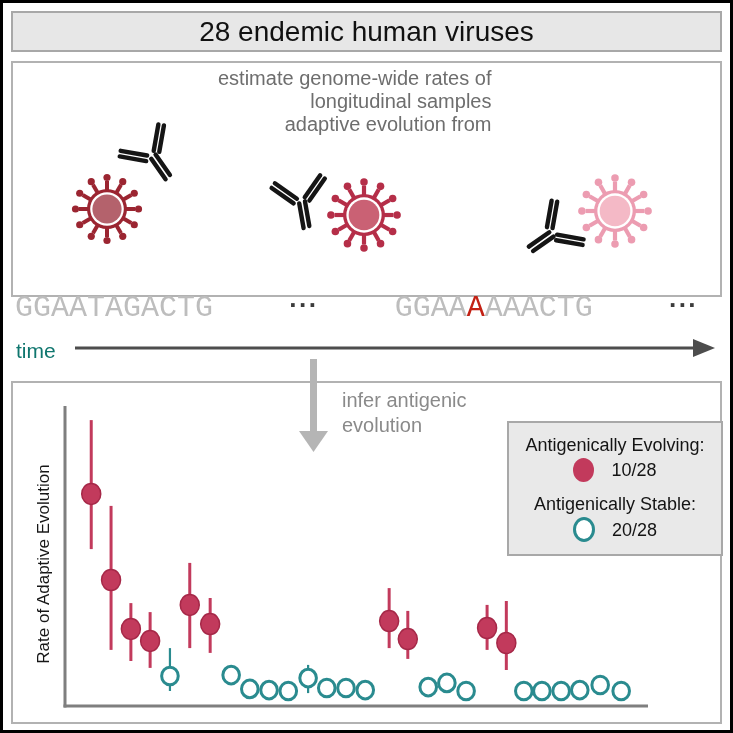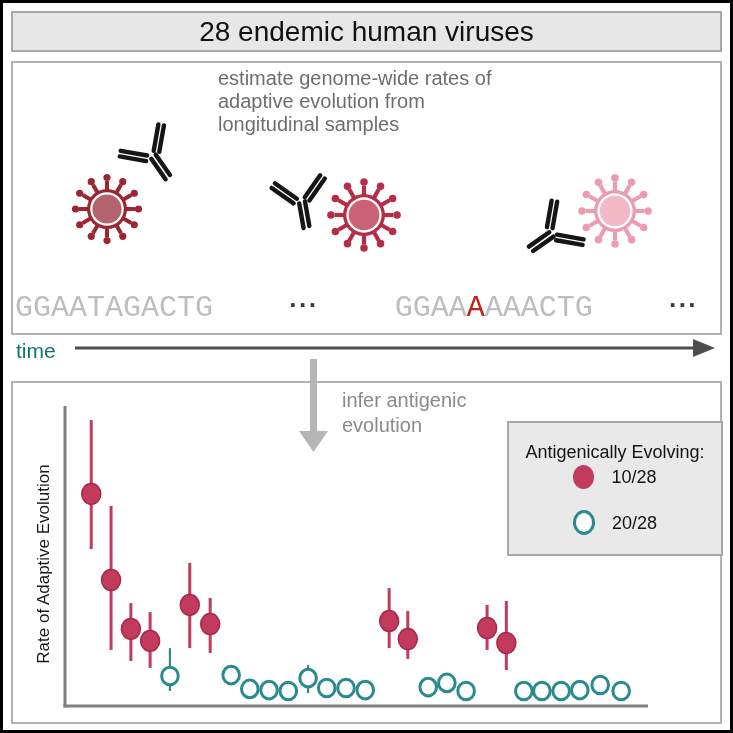--- a/index.html
+++ b/index.html
@@ -6,21 +6,21 @@
   .frame{position:relative;width:733px;height:733px;box-sizing:border-box;border:3px solid #000;
          background:#fff;font-family:"Liberation Sans",sans-serif;overflow:hidden;}
   
   .banner{position:absolute;left:8px;top:8px;right:8px;height:41px;box-sizing:border-box;
           background:var(--banner_bg);border:2px solid var(--banner_border);
           display:flex;align-items:center;justify-content:center;}
   .banner span{font-size:28px;color:#111;}
   
   .panel{position:absolute;left:8px;right:8px;box-sizing:border-box;
          border:2px solid var(--panel_border);background:#fff;}
-  .middle{top:58px;height:274px;}
+  .middle{top:58px;height:236px;text-align:right;}
   .bottom{top:378px;height:343px;}
   
   .desc{position:absolute;left:205px;top:4px;font-size:20px;line-height:23px;color:var(--desc_text);}
   .seqrow{position:absolute;left:2px;right:22px;top:228px;display:flex;justify-content:space-between;
           align-items:center;font-family:"Liberation Mono",monospace;font-size:30px;color:var(--seq_gray);
           white-space:nowrap;}
   .seqrow .hl{color:var(--seq_red);}
   .dots{font-family:"Liberation Sans",sans-serif;font-size:26px;font-weight:bold;color:#3c3c3c;
         position:relative;top:-3px;letter-spacing:1px;}
   .timelabel{position:absolute;left:3px;top:276px;font-size:21px;color:#0f766e;}
@@ -46,22 +46,22 @@
 
 <div class="frame">
 
   <div class="banner">
     <span>28 endemic human viruses</span>
   </div>
 
   <div class="panel middle">
     <div class="desc">
       <div>estimate genome-wide rates of</div>
+      <div>longitudinal samples</div>
       <div>adaptive evolution from</div>
-      <div>longitudinal samples</div>
     </div>
     <div class="seqrow">
       <span class="seq"><span>GGAATAGACTG</span></span>
       <span class="dots">···</span>
       <span class="seq"><span>GGAA</span><span class="hl">A</span><span>AAACTG</span></span>
       <span class="dots">···</span>
     </div>
     <div class="timelabel">time</div>
   </div>
 
@@ -73,20 +73,21 @@
     <div class="ylabel">Rate of Adaptive Evolution</div>
     <div class="legend">
       <div class="lg-entry">
         <span>Antigenically Evolving:</span>
         <span class="lg-row">
           <span class="lg-dot"></span>
           <span>10/28</span>
         </span>
       </div>
       <div class="lg-entry">
+        <span>Antigenically Stable:</span>
         <span class="lg-row">
           <span class="lg-ring"></span>
           <span>20/28</span>
         </span>
       </div>
     </div>
   </div>
 
   <svg class="overlay" viewBox="0 0 733 733">
 

